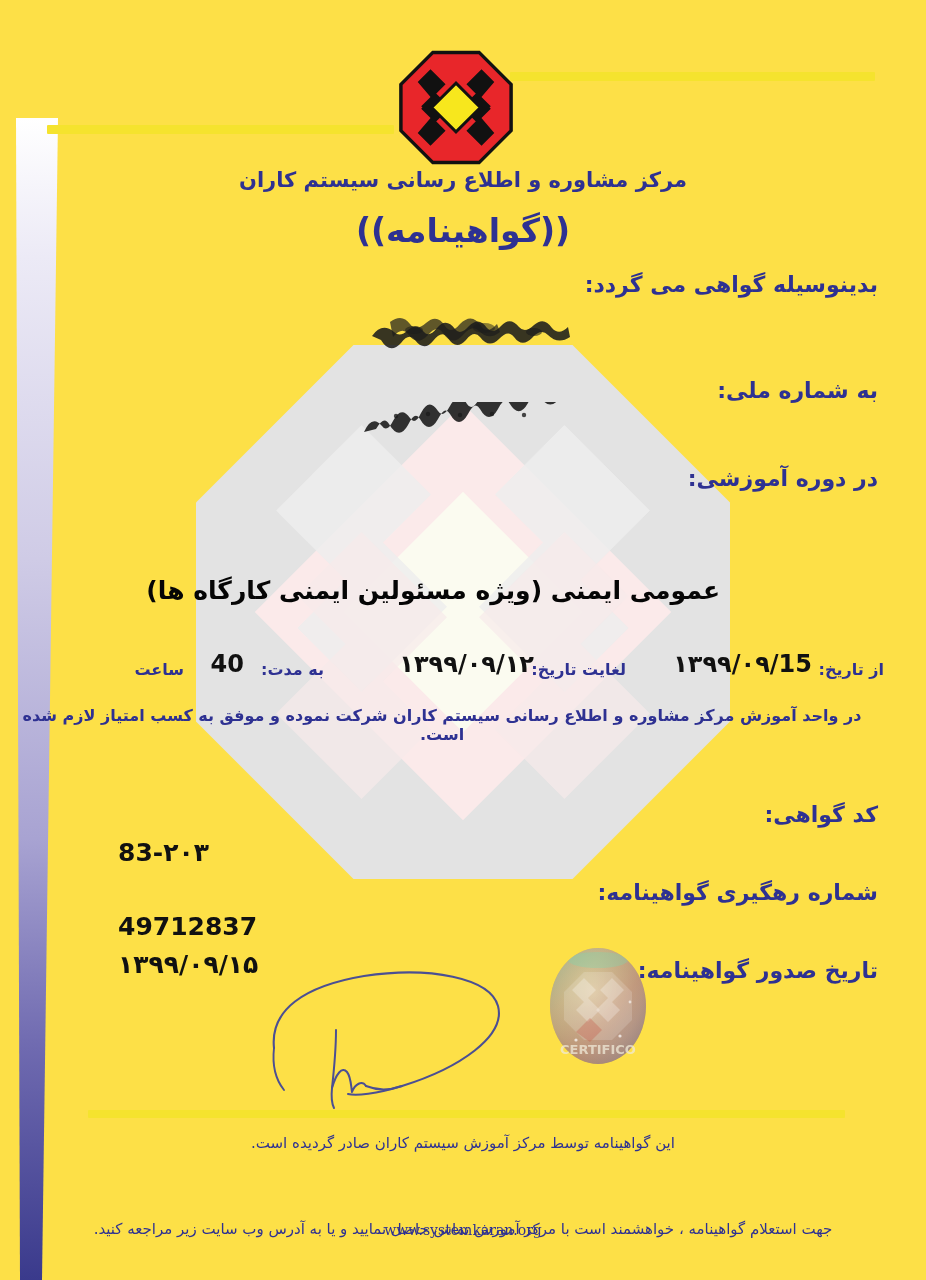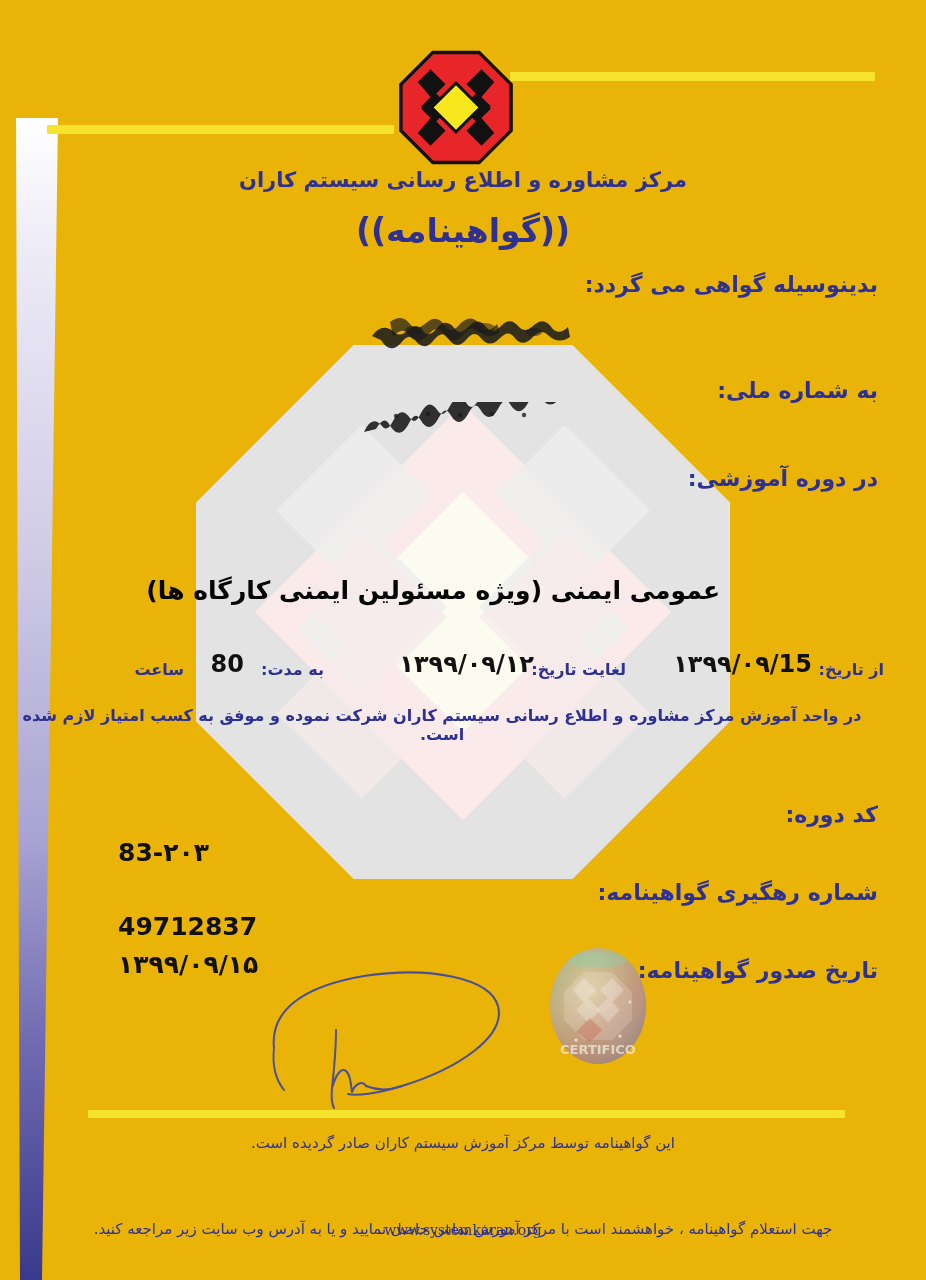--- a/index.html
+++ b/index.html
@@ -4,21 +4,21 @@
 <style>
   html, body {
     margin: 0;
     padding: 0;
     background: #ffffff;
   }
   #page {
     position: relative;
     width: 926px;
     height: 1280px;
-    background: #eab308;
+    background: #fde047;
     overflow: hidden;
     font-family: "DejaVu Sans", "Liberation Sans", sans-serif;
   }
 
   
   .wedge {
     position: absolute;
     left: 0;
     top: 118px;
     width: 140px;
@@ -290,27 +290,27 @@
   </svg>
 
   <div class="black-val" id="course-name">عمومی ایمنی (ویژه مسئولین ایمنی کارگاه ها)</div>
 
   <div class="date-row">
     <span class="lbl-inline" id="label-from">از تاریخ:</span>
     <span class="num" id="value-from">۱۳۹۹/۰۹/15</span>
     <span class="lbl-inline" id="label-until">لغایت تاریخ:</span>
     <span class="num" id="value-until">۱۳۹۹/۰۹/۱۲</span>
     <span class="lbl-inline" id="label-duration">به مدت:</span>
-    <span class="num" id="duration-hours">80</span>
+    <span class="num" id="duration-hours">40</span>
     <span class="lbl-inline" id="label-hour">ساعت</span>
   </div>
 
   <div class="paragraph">در واحد آموزش مرکز مشاوره و اطلاع رسانی سیستم کاران شرکت نموده و موفق به کسب امتیاز لازم شده است.</div>
 
-  <div class="lbl" id="label-code">کد دوره:</div>
+  <div class="lbl" id="label-code">کد گواهی:</div>
   <div class="lbl" id="label-tracking">شماره رهگیری گواهینامه:</div>
   <div class="lbl" id="label-issue">تاریخ صدور گواهینامه:</div>
 
   <div class="black-val" id="value-code">83-۲۰۳</div>
   <div class="black-val" id="value-tracking">49712837</div>
   <div class="black-val" id="value-issue">۱۳۹۹/۰۹/۱۵</div>
 
   <svg class="signature" viewBox="0 0 290 160">
     <g fill="none" stroke="#4b4f93" stroke-linecap="round" stroke-linejoin="round">
       <path d="M22 96 C 18 58, 52 34, 112 24 C 178 14, 238 26, 246 54 C 254 84, 208 116, 150 134 C 124 142, 104 144, 96 142" stroke-width="2.1"></path>

